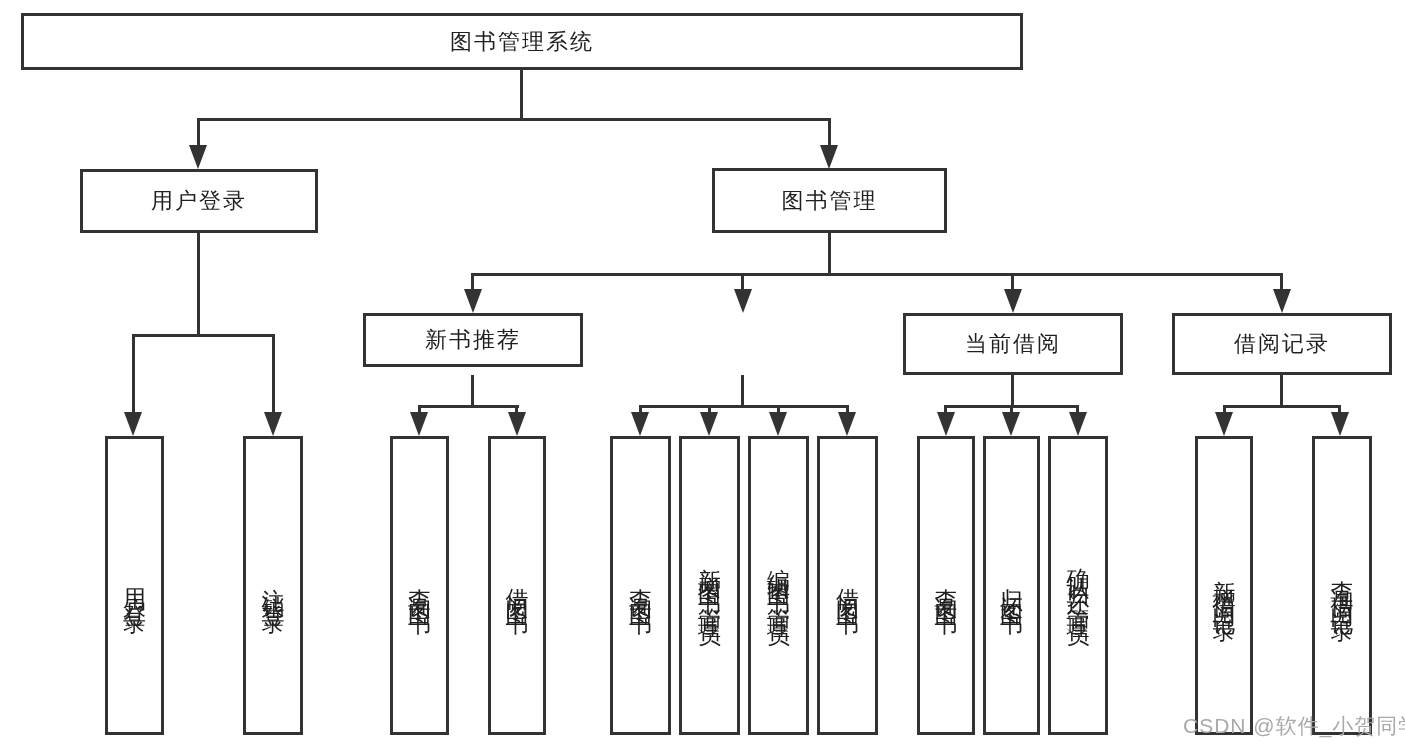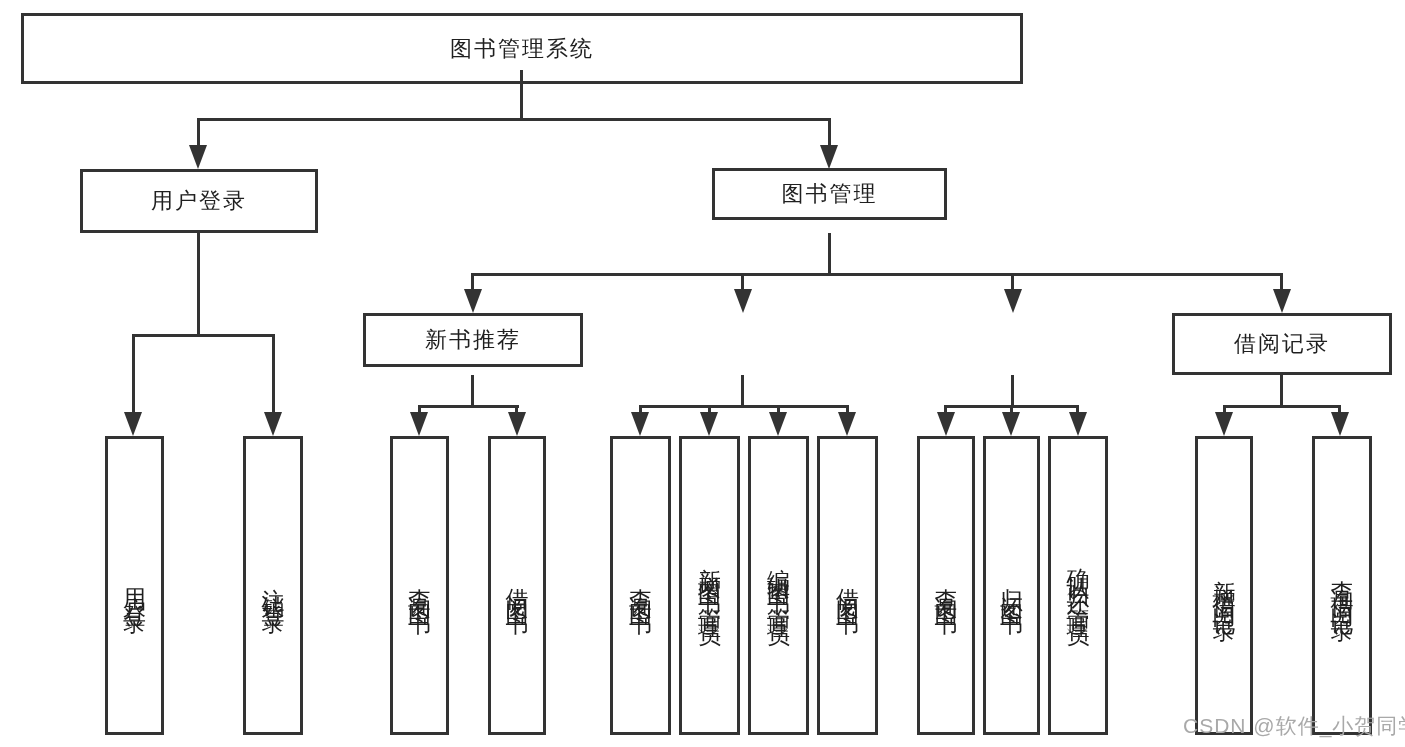--- a/index.html
+++ b/index.html
@@ -40,35 +40,35 @@
     position:absolute; left:1183px; top:712px;
     font-size:21px; color:var(--wm); letter-spacing:1px;
     white-space:nowrap; z-index:5;
   }
 </style>
 </head>
 <body>
 
 <div class="canvas">
 
-  <div class="box" style="left:21px; top:13px; width:1002px; height:71px;">
+  <div class="box" style="left:21px; top:13px; width:1002px; height:57px;">
     <span class="lbl">图书管理系统</span>
   </div>
 
   <div class="vline" style="left:520px; top:70px; height:48px;"></div>
   <div class="hline" style="left:197px; top:118px; width:634px;"></div>
   <div class="vline" style="left:197px; top:118px; height:28px;"></div>
   <div class="arrow" style="left:189px; top:145px;"></div>
   <div class="vline" style="left:828px; top:118px; height:28px;"></div>
   <div class="arrow" style="left:820px; top:145px;"></div>
 
   <div class="box" style="left:80px; top:169px; width:238px; height:64px;">
     <span class="lbl">用户登录</span>
   </div>
-  <div class="box" style="left:712px; top:168px; width:235px; height:52px;">
+  <div class="box" style="left:712px; top:168px; width:235px; height:65px;">
     <span class="lbl">图书管理</span>
   </div>
 
   <div class="vline" style="left:197px; top:233px; height:103px;"></div>
   <div class="hline" style="left:132px; top:334px; width:143px;"></div>
   <div class="vline" style="left:132px; top:334px; height:78px;"></div>
   <div class="arrow" style="left:124px; top:412px;"></div>
   <div class="vline" style="left:272px; top:334px; height:78px;"></div>
   <div class="arrow" style="left:264px; top:412px;"></div>
 
@@ -78,20 +78,23 @@
   <div class="arrow" style="left:464px; top:289px;"></div>
   <div class="vline" style="left:741px; top:273px; height:18px;"></div>
   <div class="arrow" style="left:734px; top:289px;"></div>
   <div class="vline" style="left:1011px; top:273px; height:18px;"></div>
   <div class="arrow" style="left:1004px; top:289px;"></div>
   <div class="vline" style="left:1280px; top:273px; height:18px;"></div>
   <div class="arrow" style="left:1273px; top:289px;"></div>
 
   <div class="box" style="left:363px; top:313px; width:220px; height:54px;">
     <span class="lbl">新书推荐</span>
+  </div>
+  <div class="box" style="left:903px; top:313px; width:220px; height:62px;">
+    <span class="lbl">当前借阅</span>
   </div>
   <div class="box" style="left:1172px; top:313px; width:220px; height:62px;">
     <span class="lbl">借阅记录</span>
   </div>
 
   <div class="vline" style="left:471px; top:375px; height:30px;"></div>
   <div class="hline" style="left:418px; top:405px; width:101px;"></div>
   <div class="vline" style="left:418px; top:405px; height:9px;"></div>
   <div class="arrow" style="left:410px; top:412px;"></div>
   <div class="vline" style="left:515px; top:405px; height:9px;"></div>

